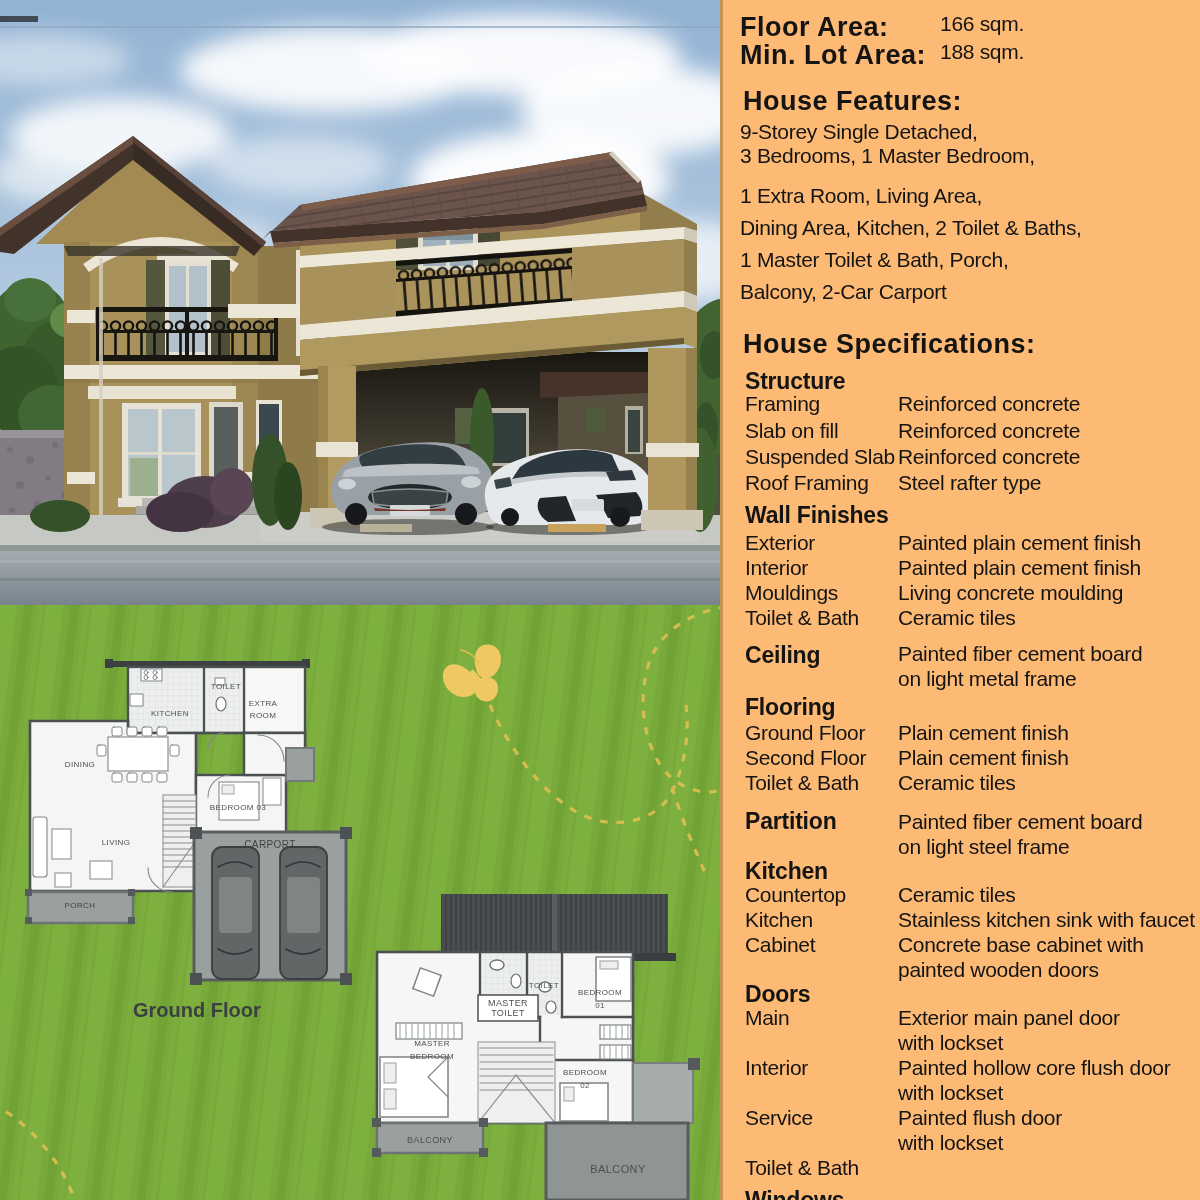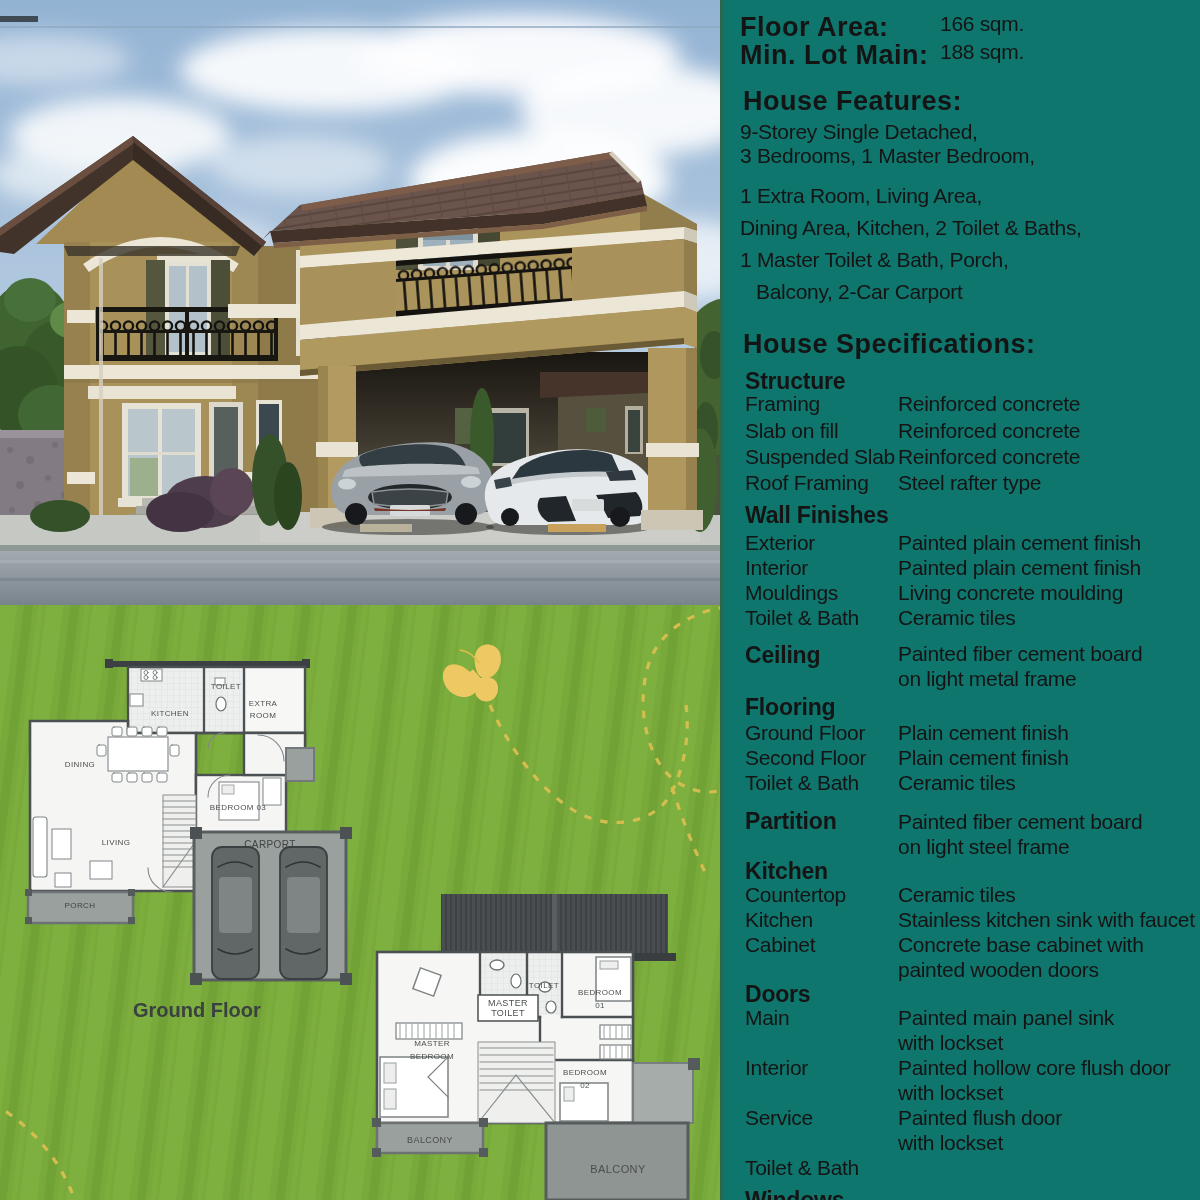--- a/index.html
+++ b/index.html
@@ -1,20 +1,20 @@
 <!DOCTYPE html>
 <html><head><meta charset="utf-8">
 <style>
 html,body{margin:0;padding:0}
 .page{position:relative;width:1200px;height:1200px;overflow:hidden;
  font-family:"Liberation Sans",sans-serif;background:#fff}
 .photo,.green{position:absolute;left:0}
 .photo{top:0}
 .green{top:605px}
-.panel{position:absolute;left:720px;top:0;width:480px;height:1200px;background:#0f766e}
+.panel{position:absolute;left:720px;top:0;width:480px;height:1200px;background:#fdba74}
 .panel .t{position:absolute;color:#141414;white-space:nowrap;line-height:1}
 .hd{font-weight:bold;font-size:23px;letter-spacing:-0.2px}
 .bg{font-weight:bold;font-size:27px;letter-spacing:0.5px}
 .bd{font-size:21px;letter-spacing:-0.3px}
 .edge{position:absolute;left:720px;top:0;width:3px;height:1200px;background:rgba(90,80,20,0.35)}
 </style></head><body>
 <div class="page">
 <svg class="photo" width="720" height="605" viewBox="0 0 720 605">
 <defs>
  <linearGradient id="sky" x1="0" y1="0" x2="0" y2="1">
@@ -450,29 +450,29 @@
 <text x="600" y="403" font-size="8" fill="#4a4f4e" text-anchor="middle" letter-spacing="0.4" font-weight="normal" font-family="Liberation Sans,sans-serif">01</text>
 <text x="585" y="470" font-size="8" fill="#4a4f4e" text-anchor="middle" letter-spacing="0.4" font-weight="normal" font-family="Liberation Sans,sans-serif">BEDROOM</text>
 <text x="585" y="483" font-size="8" fill="#4a4f4e" text-anchor="middle" letter-spacing="0.4" font-weight="normal" font-family="Liberation Sans,sans-serif">02</text>
 <text x="430" y="538" font-size="9" fill="#4a4f4e" text-anchor="middle" letter-spacing="0.4" font-weight="normal" font-family="Liberation Sans,sans-serif">BALCONY</text>
 <text x="618" y="568" font-size="11" fill="#4a4f4e" text-anchor="middle" letter-spacing="0.4" font-weight="normal" font-family="Liberation Sans,sans-serif">BALCONY</text>
 </g>
 </svg>
     <div class="panel">
       <div class="t bg" style="left:20px;top:14px">Floor Area:</div>
 <div class="t bd" style="left:220px;top:13px">166 sqm.</div>
-<div class="t bg" style="left:20px;top:42px">Min. Lot Main:</div>
+<div class="t bg" style="left:20px;top:42px">Min. Lot Area:</div>
 <div class="t bd" style="left:220px;top:41px">188 sqm.</div>
 <div class="t bg" style="left:23px;top:88px">House Features:</div>
 <div class="t bd" style="left:20px;top:121px">9-Storey Single Detached,</div>
 <div class="t bd" style="left:20px;top:145px">3 Bedrooms, 1 Master Bedroom,</div>
 <div class="t bd" style="left:20px;top:185px">1 Extra Room, Living Area,</div>
 <div class="t bd" style="left:20px;top:217px">Dining Area, Kitchen, 2 Toilet &amp; Baths,</div>
 <div class="t bd" style="left:20px;top:249px">1 Master Toilet &amp; Bath, Porch,</div>
-<div class="t bd" style="left:36px;top:281px">Balcony, 2-Car Carport</div>
+<div class="t bd" style="left:20px;top:281px">Balcony, 2-Car Carport</div>
 <div class="t bg" style="left:23px;top:331px">House Specifications:</div>
 <div class="t hd" style="left:25px;top:370px">Structure</div>
 <div class="t bd" style="left:25px;top:393px">Framing</div>
 <div class="t bd" style="left:178px;top:393px">Reinforced concrete</div>
 <div class="t bd" style="left:25px;top:420px">Slab on fill</div>
 <div class="t bd" style="left:178px;top:420px">Reinforced concrete</div>
 <div class="t bd" style="left:25px;top:446px">Suspended Slab</div>
 <div class="t bd" style="left:178px;top:446px">Reinforced concrete</div>
 <div class="t bd" style="left:25px;top:472px">Roof Framing</div>
 <div class="t bd" style="left:178px;top:472px">Steel rafter type</div>
@@ -501,21 +501,21 @@
 <div class="t hd" style="left:25px;top:860px">Kitchen</div>
 <div class="t bd" style="left:25px;top:884px">Countertop</div>
 <div class="t bd" style="left:178px;top:884px">Ceramic tiles</div>
 <div class="t bd" style="left:25px;top:909px">Kitchen</div>
 <div class="t bd" style="left:178px;top:909px">Stainless kitchen sink with faucet</div>
 <div class="t bd" style="left:25px;top:934px">Cabinet</div>
 <div class="t bd" style="left:178px;top:934px">Concrete base cabinet with</div>
 <div class="t bd" style="left:178px;top:959px">painted wooden doors</div>
 <div class="t hd" style="left:25px;top:983px">Doors</div>
 <div class="t bd" style="left:25px;top:1007px">Main</div>
-<div class="t bd" style="left:178px;top:1007px">Painted main panel sink</div>
+<div class="t bd" style="left:178px;top:1007px">Exterior main panel door</div>
 <div class="t bd" style="left:178px;top:1032px">with lockset</div>
 <div class="t bd" style="left:25px;top:1057px">Interior</div>
 <div class="t bd" style="left:178px;top:1057px">Painted hollow core flush door</div>
 <div class="t bd" style="left:178px;top:1082px">with lockset</div>
 <div class="t bd" style="left:25px;top:1107px">Service</div>
 <div class="t bd" style="left:178px;top:1107px">Painted flush door</div>
 <div class="t bd" style="left:178px;top:1132px">with lockset</div>
 <div class="t bd" style="left:25px;top:1157px">Toilet &amp; Bath</div>
 <div class="t bd" style="left:178px;top:1218px">PVC door with lockset</div>
 <div class="t hd" style="left:25px;top:1189px">Windows</div>

